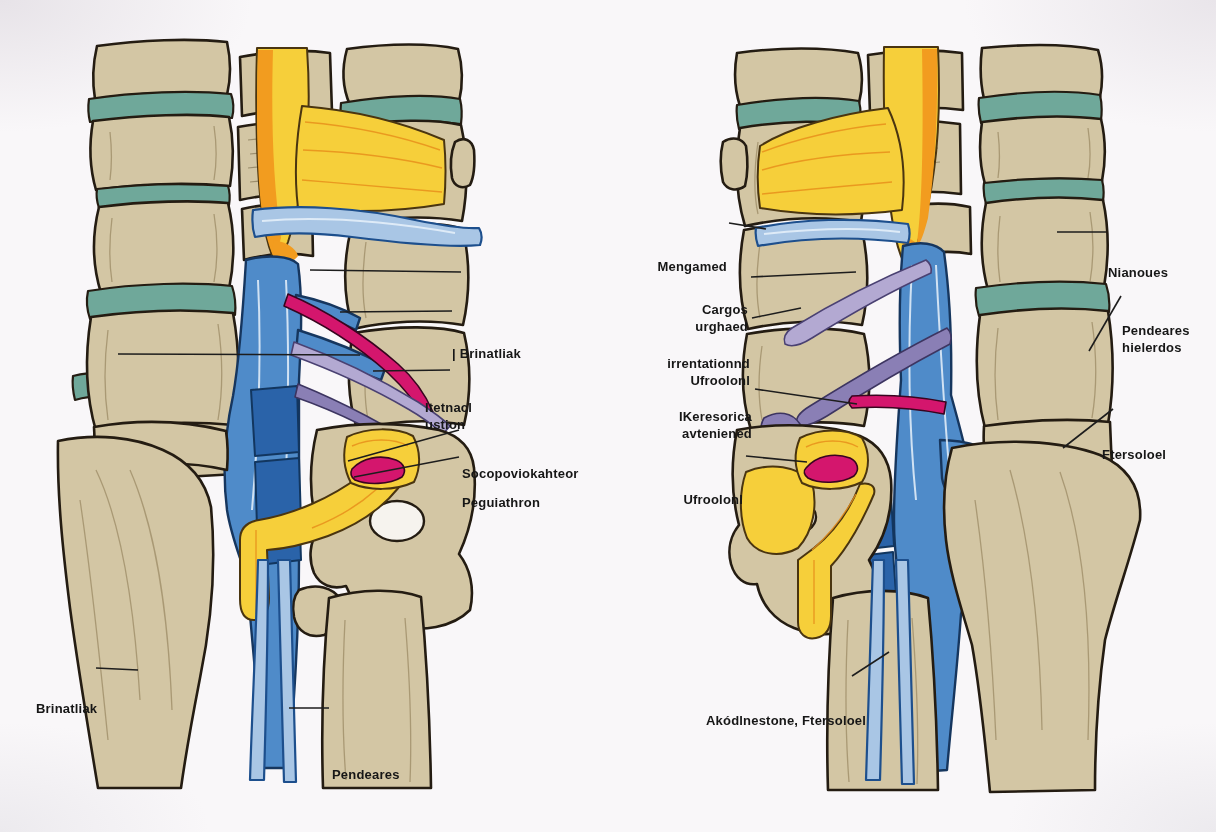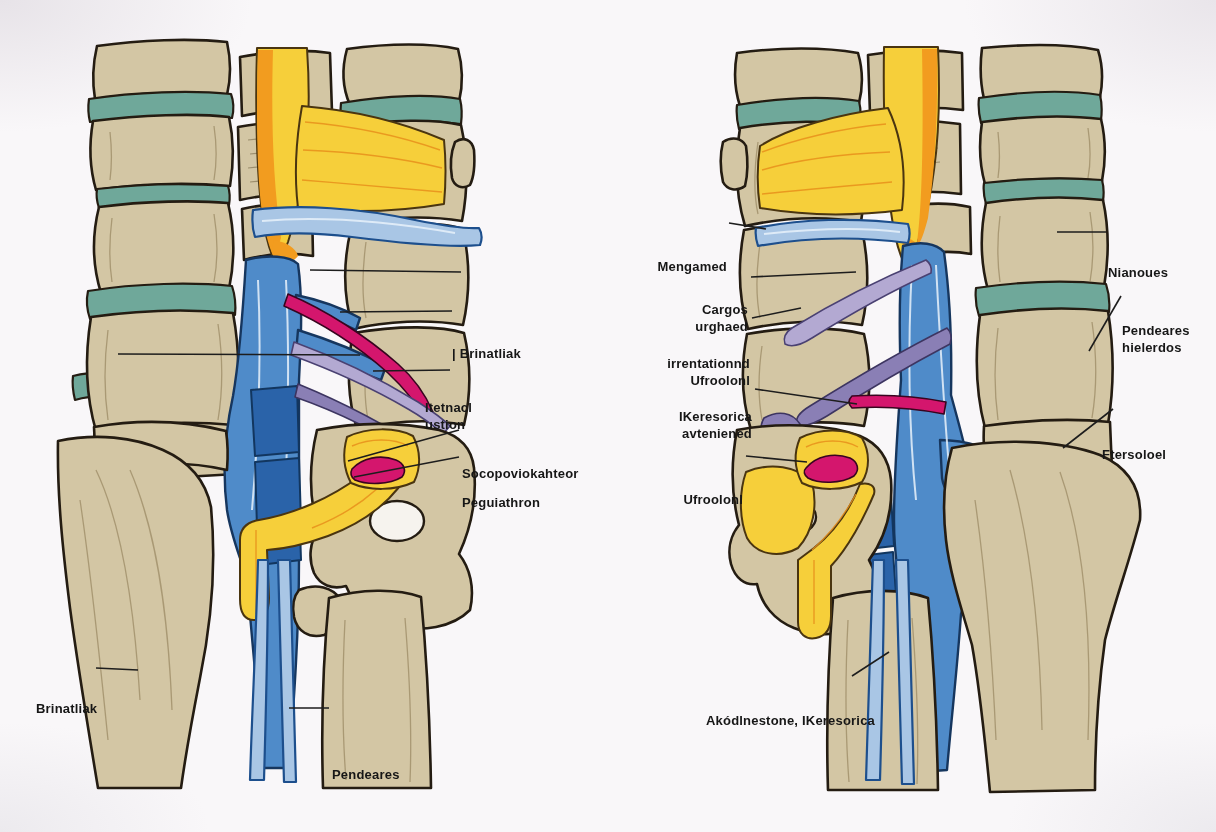--- a/index.html
+++ b/index.html
@@ -270,19 +270,19 @@
   <div class="lbl" style="left:332px;top:722px;width:100px">Pendeares</div>
 
   <div class="lbl ra" style="left:639px;top:214px;width:88px">Mengamed</div>
   <div class="lbl ra" style="left:648px;top:257px;width:100px">Cargos
 urghaed</div>
   <div class="lbl ra" style="left:630px;top:311px;width:120px">irrentationnd
 Ufroolonl</div>
   <div class="lbl ra" style="left:634px;top:364px;width:118px">IKeresorica
 avteniened</div>
   <div class="lbl ra" style="left:655px;top:447px;width:88px">Ufroolonl</div>
-  <div class="lbl" style="left:706px;top:668px;width:230px">Akódlnestone, IKeresorica</div>
+  <div class="lbl" style="left:706px;top:668px;width:230px">Akódlnestone, Ftersoloel</div>
   <div class="lbl" style="left:1108px;top:220px;width:90px">Nianoues</div>
   <div class="lbl" style="left:1122px;top:278px;width:90px">Pendeares
 hielerdos</div>
   <div class="lbl" style="left:1102px;top:402px;width:95px">Ftersoloel</div>
 
 </div>
 
 </body></html>

